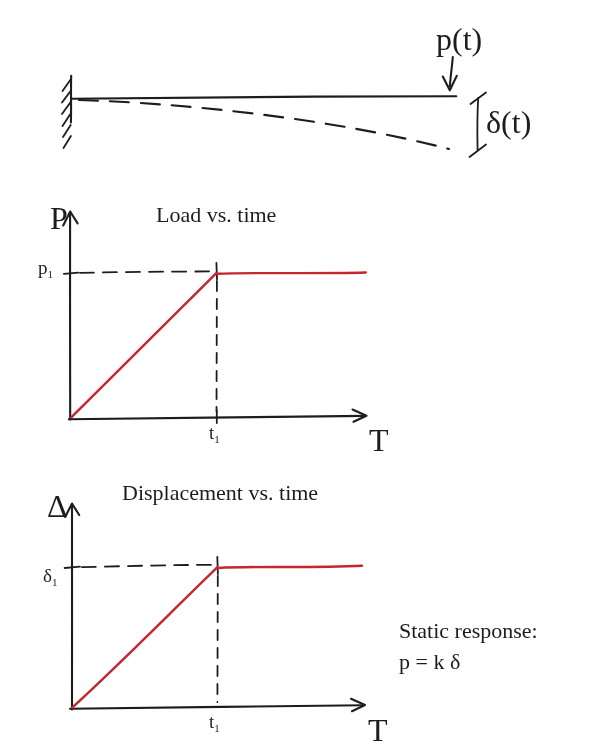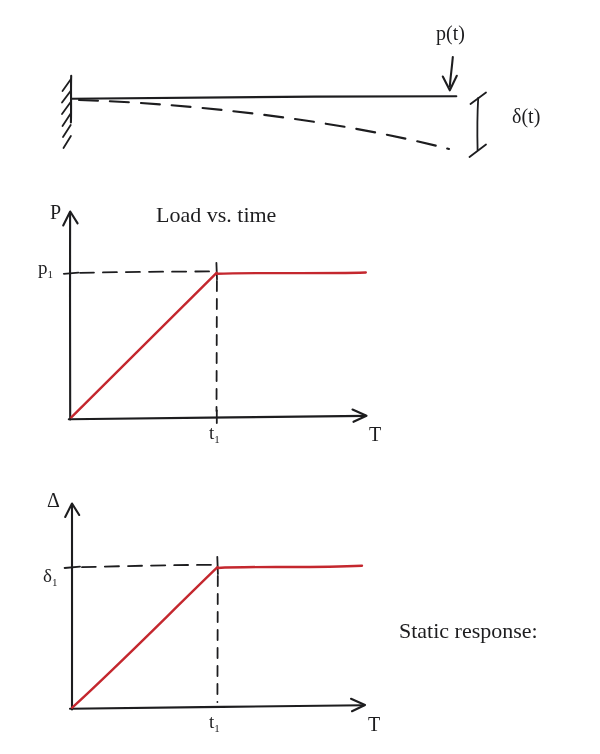--- a/index.html
+++ b/index.html
@@ -43,21 +43,21 @@
   .dash-curve { stroke-dasharray: 19 12; }
   .dash-h { stroke-dasharray: 14 9; }
   .dash-v { stroke-dasharray: 10 8; }
   .lbl {
     position: absolute;
     white-space: nowrap;
     line-height: 1.05;
     color: var(--color-ink);
   }
   .sz-title { font-size: 22px; }
-  .sz-sym { font-size: 20px; font-family: Liberation Serif, serif; }
+  .sz-sym { font-size: 32px; font-family: Liberation Serif, serif; }
   .sz-sub-base { font-size: 19px; }
   sub {
     font-size: 0.58em;
     vertical-align: -0.4em;
     line-height: 0;
   }
   #static-response {
     position: absolute;
     left: 399px;
     top: 618px;
@@ -118,30 +118,32 @@
       <path class="ink ink-thin" d="M64.6,568 L80,566.6"></path>
       <path class="ink ink-thin dash-h" d="M82,567.2 C125,566 175,565 211.5,564.8"></path>
       <path class="ink ink-thin" d="M217.3,556.8 L217.9,574"></path>
       <path class="ink ink-thin dash-v" d="M217.8,576 L217.4,702"></path>
       <path class="red" d="M72.2,707.6 C118,666 172,611 217.5,567.2"></path>
       <path class="red" d="M217.5,568 C258,565.8 305,568.3 362,565.8"></path>
     </g>
   </svg>
 
   <div class="lbl sz-sym" style="left:436px; top:23px;">p(t)</div>
-  <div class="lbl sz-sym" style="left:512px; top:106px;">δ(t)</div>
+  <div class="lbl sz-sym" style="left:486px; top:106px;">δ(t)</div>
 
   <div class="lbl sz-title" style="left:156px; top:203px;">Load vs. time</div>
   <div class="lbl sz-sym" style="left:50px; top:202px;">P</div>
   <div class="lbl sz-sub-base" style="left:38px; top:258px;"><span>p</span><sub>1</sub></div>
   <div class="lbl sz-sub-base" style="left:209px; top:423px;"><span>t</span><sub>1</sub></div>
   <div class="lbl sz-sym" style="left:369px; top:424px;">T</div>
 
+  <div class="lbl sz-title" style="left:122px; top:481px;">Displacement vs. time</div>
   <div class="lbl sz-sym" style="left:47px; top:490px;">Δ</div>
   <div class="lbl sz-sub-base" style="left:43px; top:566px;"><span>δ</span><sub>1</sub></div>
   <div class="lbl sz-sub-base" style="left:209px; top:712px;"><span>t</span><sub>1</sub></div>
   <div class="lbl sz-sym" style="left:368px; top:714px;">T</div>
 
   <div id="static-response">
     <div class="heading">Static response:</div>
+    <div class="equation">p = k δ</div>
   </div>
 
 </div>
 
 </body></html>

